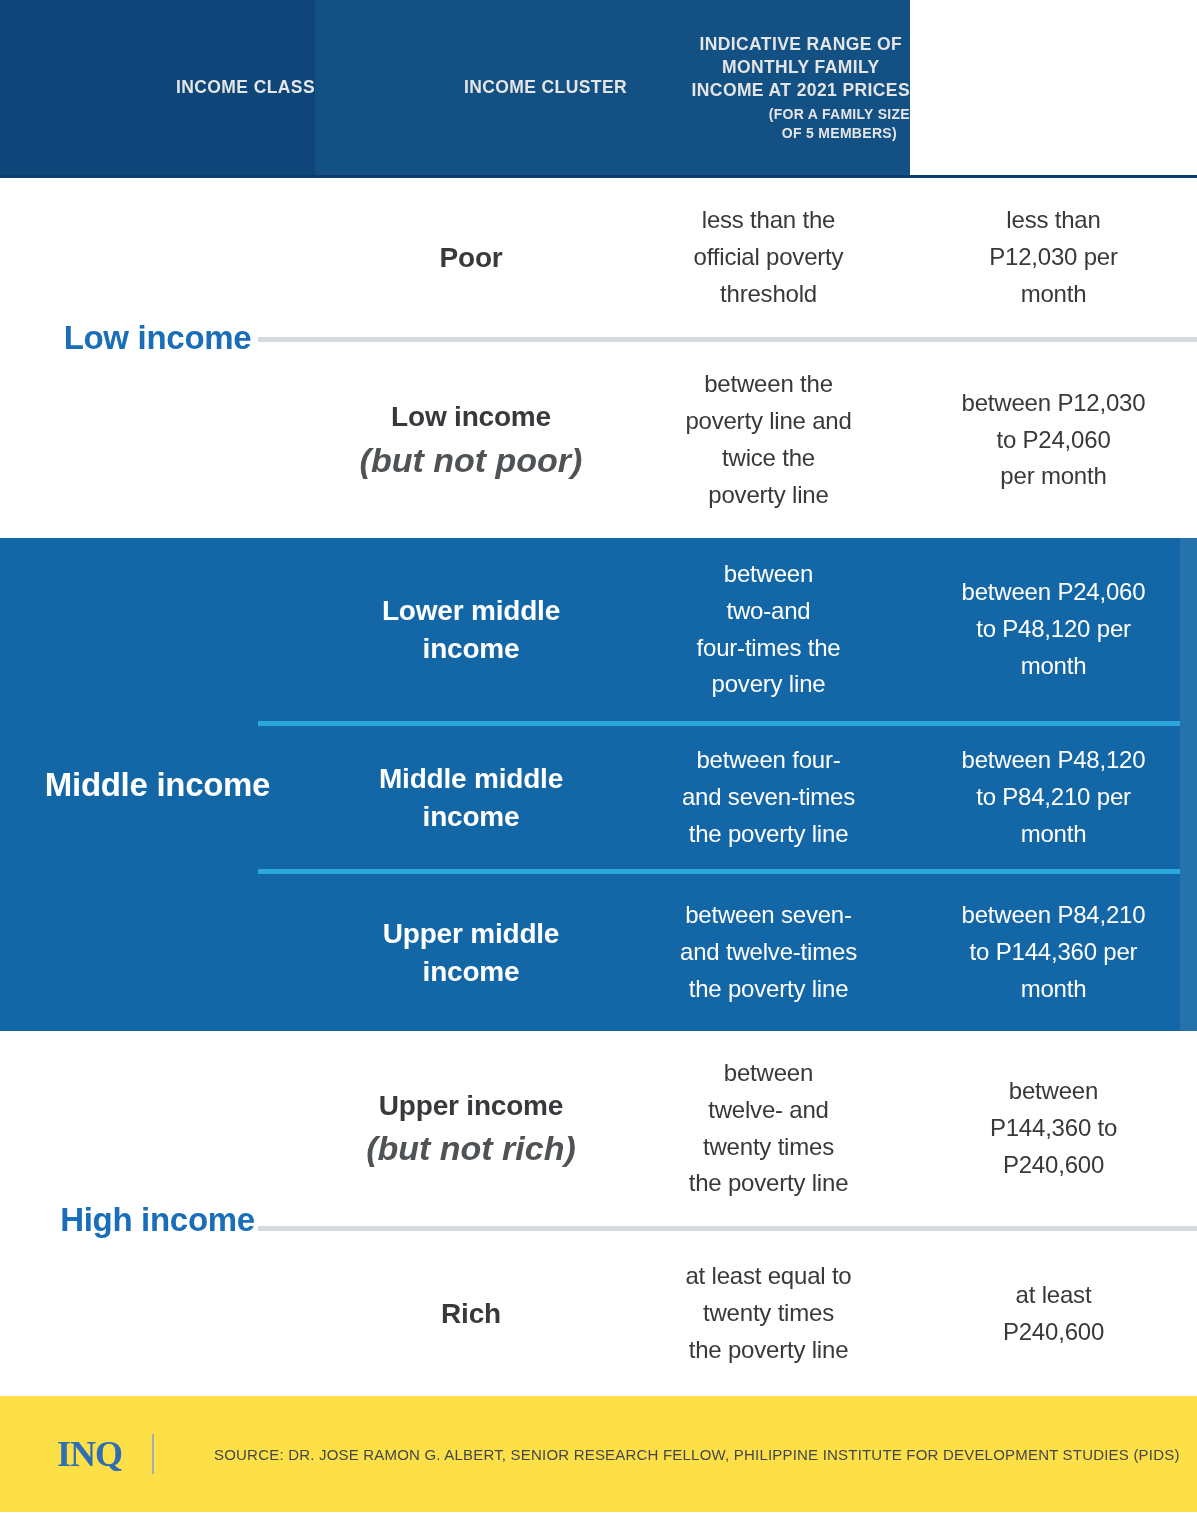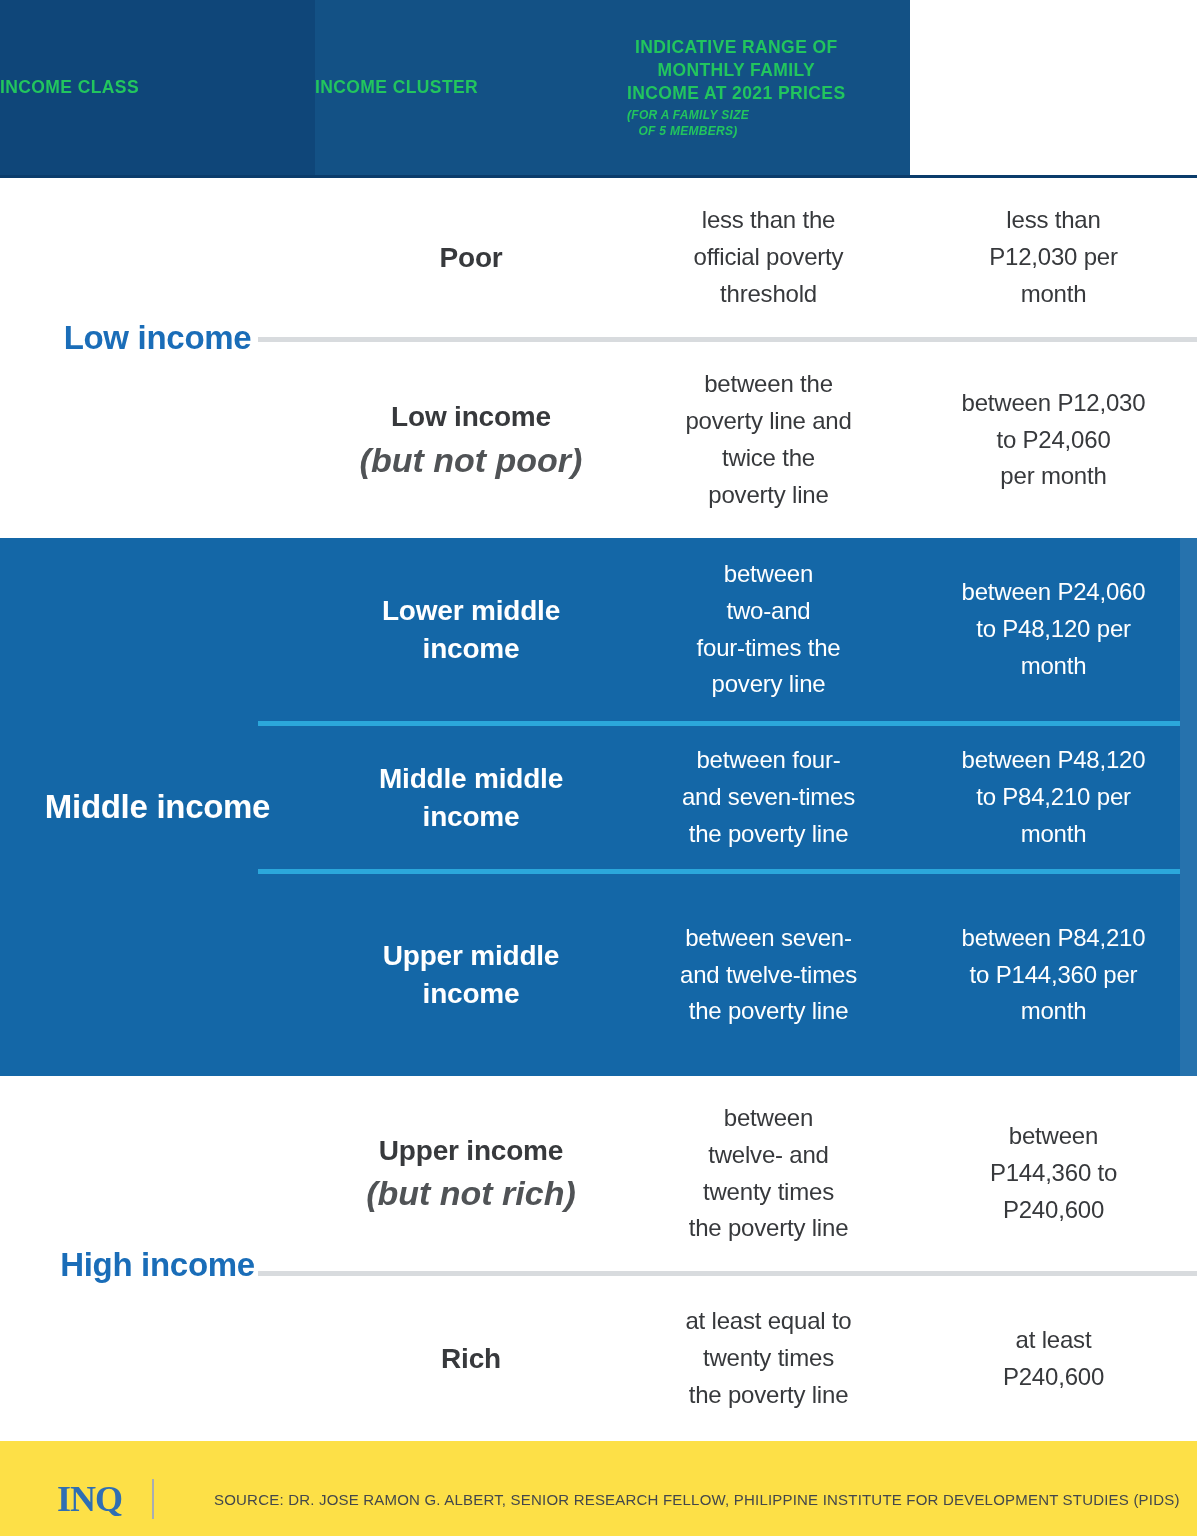--- a/index.html
+++ b/index.html
@@ -13,31 +13,31 @@
   }
   
   .thead{
     display:grid;
     grid-template-columns:315px 312px 283px 287px;
     height:178px;
     box-sizing:border-box;
     border-bottom:3px solid var(--navy-edge,#0b3c6b);
   }
   .hcell{
-    display:flex;flex-direction:column;align-items:flex-start;justify-content:center;
-    text-align:center;color:#22c55e;
+    display:flex;flex-direction:column;align-items:flex-end;justify-content:center;
+    text-align:center;color:#e5e5e5;
   }
   .hcell.dark{background:var(--navy-dark,#0f4679);}
   .hcell.light{background:var(--navy-light,#135185);}
   .hcell-text{
     font-weight:bold;font-size:17.5px;line-height:1.32;letter-spacing:.4px;
     white-space:pre-line;
   }
   .hcell-sub{
-    font-weight:bold;font-style:italic;font-size:12px;line-height:1.3;
+    font-weight:bold;font-size:14px;line-height:1.3;
     letter-spacing:.3px;white-space:pre-line;margin-top:3px;
   }
   
   .band{position:relative;}
   .band-light{background:#ffffff;color:var(--ink,#37393c);}
   .band-mid{background:var(--mid-blue,#1467a7);color:#ffffff;}
   .band-mid .edge-strip{
     position:absolute;top:0;right:0;width:17px;height:100%;
     background:rgba(255,255,255,.08);
   }
@@ -162,21 +162,21 @@
 income</span>
       </div>
       <div class="cell cell-def">between four-
 and seven-times
 the poverty line</div>
       <div class="cell cell-range">between P48,120
 to P84,210 per
 month</div>
     </div>
     <div class="hr hr-cyan"></div>
-    <div class="trow" style="height:202px">
+    <div class="trow" style="height:157px">
       <div class="cell"></div>
       <div class="cell">
         <span class="cluster-main">Upper middle
 income</span>
       </div>
       <div class="cell cell-def">between seven-
 and twelve-times
 the poverty line</div>
       <div class="cell cell-range">between P84,210
 to P144,360 per

